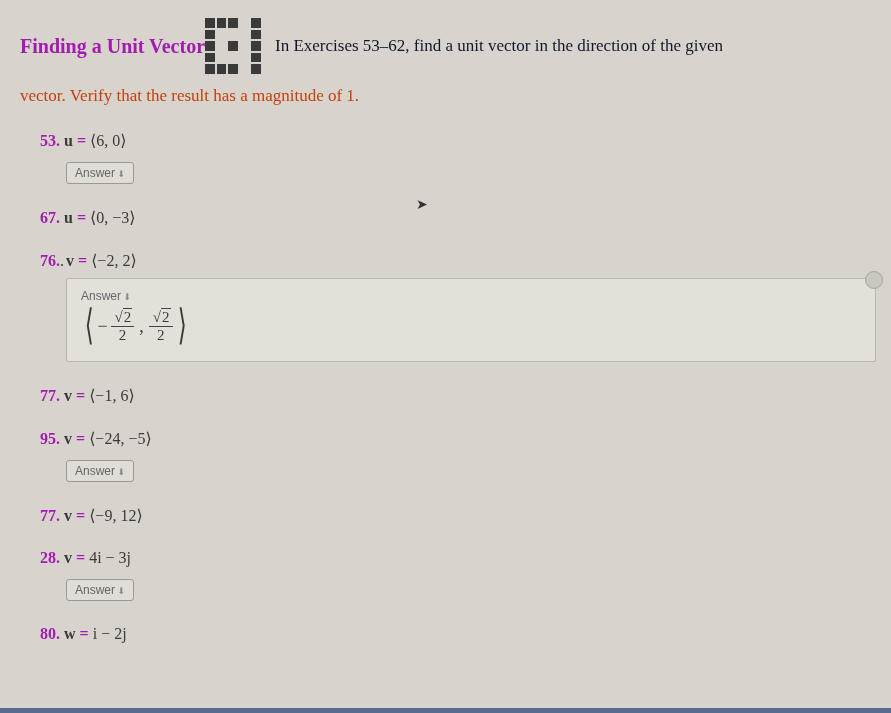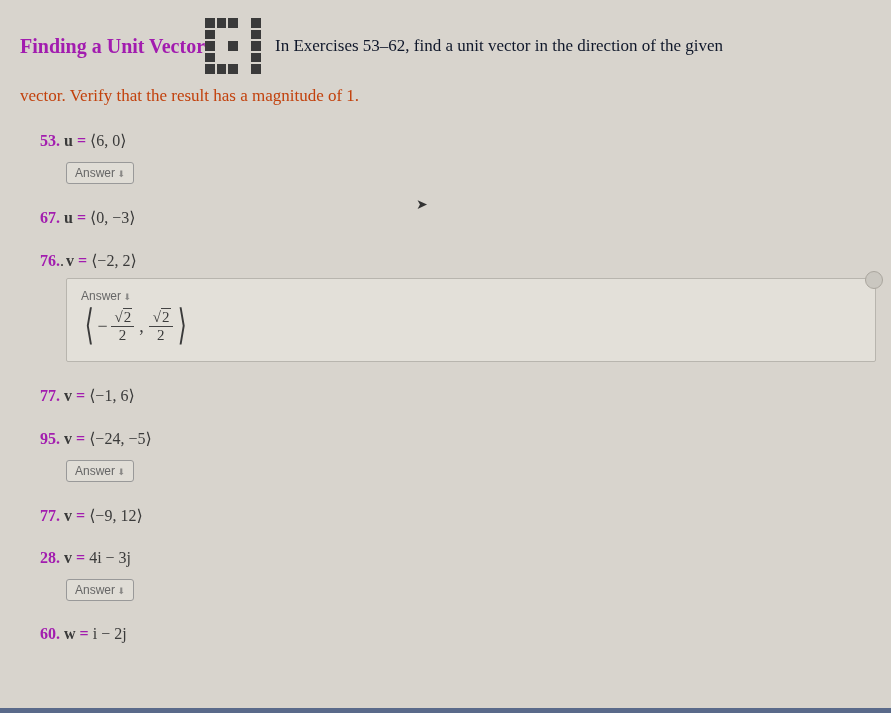--- a/index.html
+++ b/index.html
@@ -294,19 +294,19 @@
 
 <div class="exercise">
   <span class="exercise-text">28.</span>
   <span class="bold-var">v</span>
   <span class="exercise-text"> = </span><span>4i − 3j</span>
   <br>
   <span class="answer-btn">Answer</span>
 </div>
 
 <div class="exercise" style="margin-bottom:4px;">
-  <span class="exercise-text">60.</span>
+  <span class="exercise-text">80.</span>
   <span class="bold-var">w</span>
   <span class="exercise-text"> = </span><span>i − 2j</span>
 </div>
 
 <div class="cursor-icon">➤</div>
 <div class="bottom-bar"></div>
 
 </body></html>

